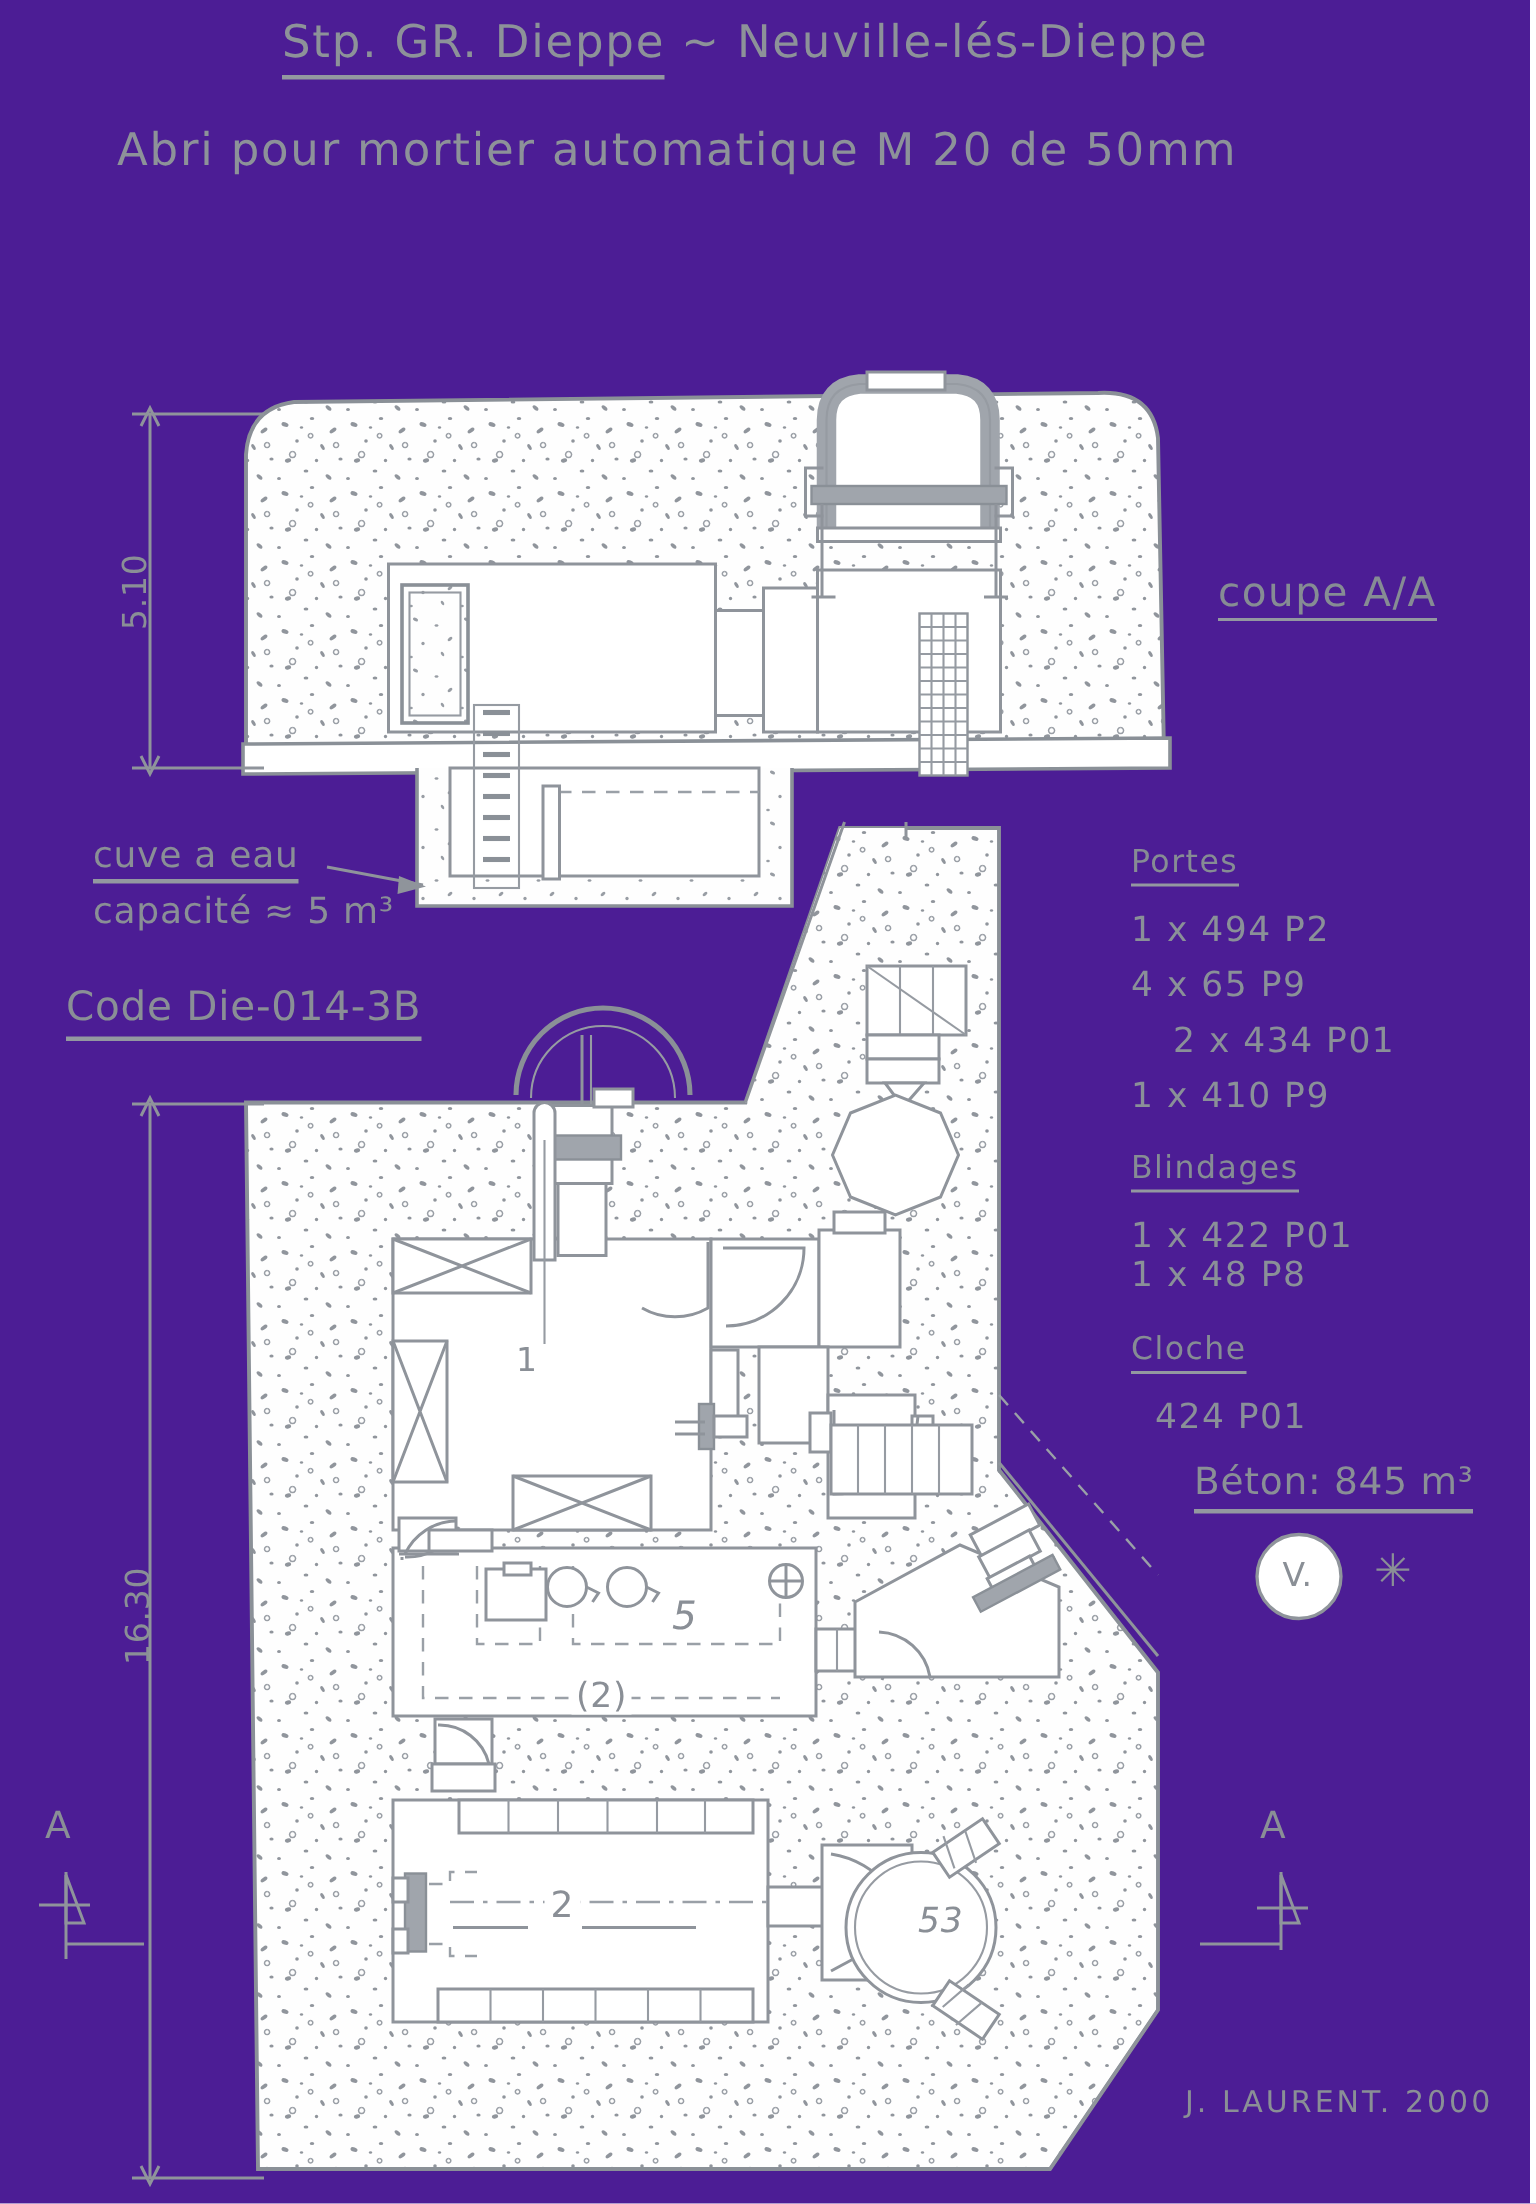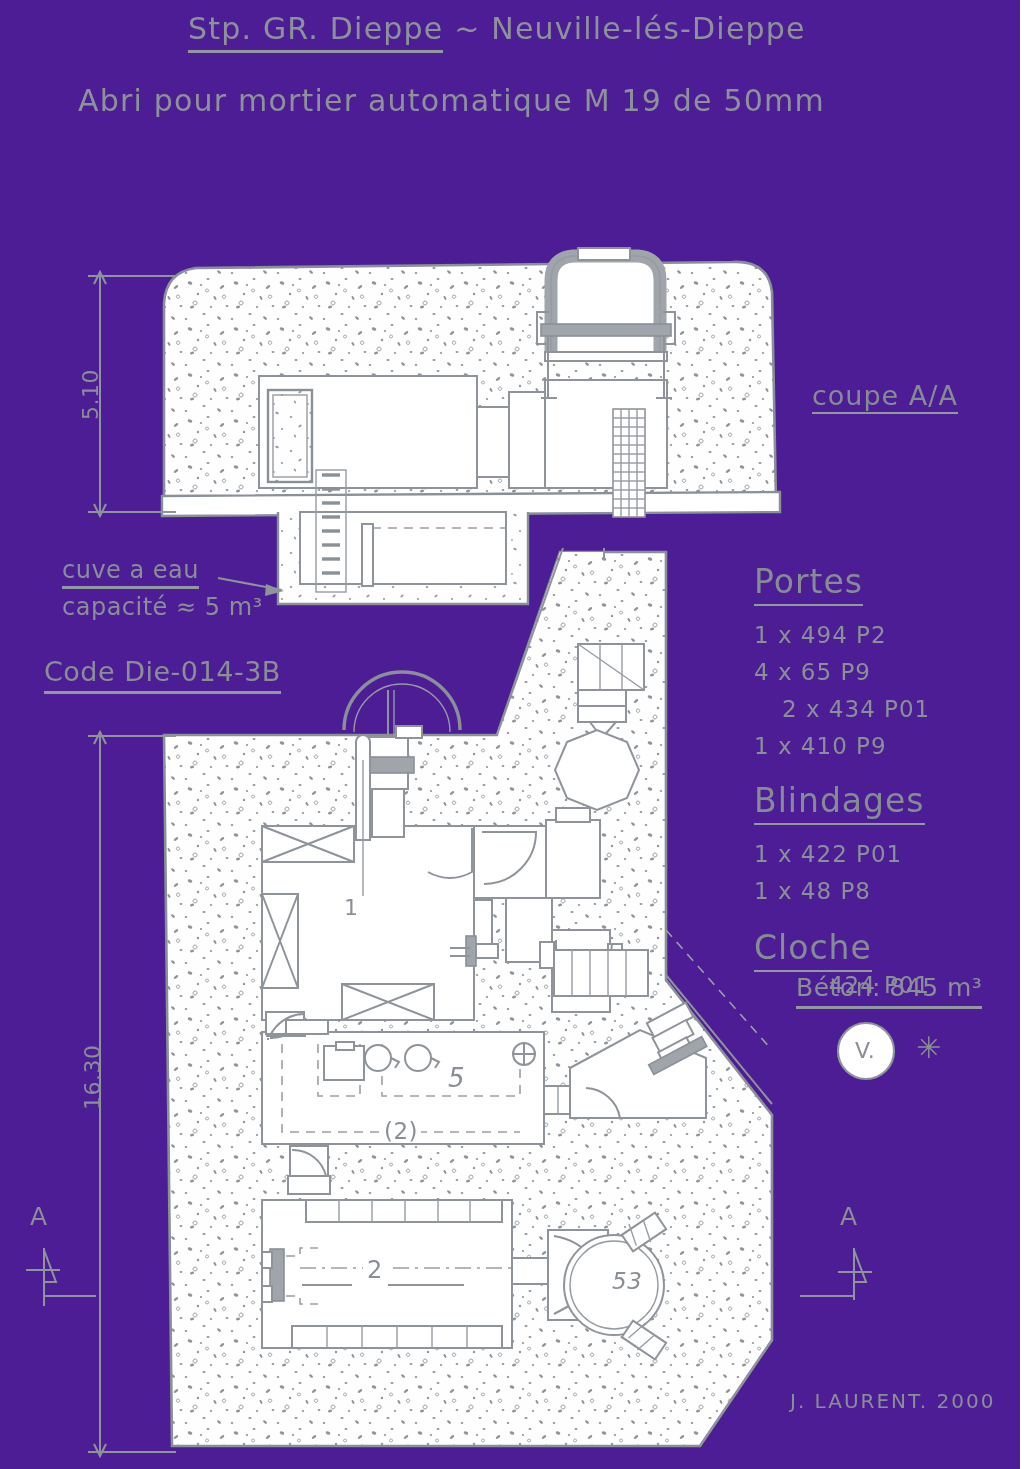--- a/index.html
+++ b/index.html
@@ -34,21 +34,21 @@
   .ul {
     border-bottom: 3px solid #9398a0;
     padding-bottom: 4px;
   }
   .annot {
     font-size: 23px;
     color: #8a9098;
     letter-spacing: 1px;
   }
   .annot-head {
-    font-size: 33px;
+    font-size: 21px;
     color: #868c94;
     border-bottom: 2.5px solid #9398a0;
     padding-bottom: 3px;
     letter-spacing: 1px;
   }
   .small-label {
     font-size: 21px;
   }
   .rot90 {
     transform: rotate(-90deg);
@@ -70,21 +70,21 @@
 </style>
 </head>
 <body>
 
 <div id="sheet">
 
   <div class="txt title-line" style="left:188px; top:14px;">
     <span class="ul">Stp. GR. Dieppe</span><span> ~ Neuville-lés-Dieppe</span>
   </div>
 
-  <div class="txt title-line" style="left:78px; top:86px;">Abri  pour mortier automatique M 19 de 50mm</div>
+  <div class="txt title-line" style="left:78px; top:86px;">Abri  pour mortier automatique M 20 de 50mm</div>
 
 
   <svg width="1024" height="1469" viewBox="0 0 1024 1469">
     <defs>
 
       <pattern id="stipple" width="46" height="46" patternUnits="userSpaceOnUse">
         <rect width="46" height="46" fill="#fefefe"></rect>
         <g fill="#90959c">
           <ellipse cx="6" cy="7" rx="2.4" ry="1.5" transform="rotate(20 6 7)"></ellipse>
           <ellipse cx="24" cy="3" rx="1.5" ry="1"></ellipse>
@@ -444,25 +444,25 @@
     <div class="annot-head" style="display:inline-block;">Portes</div>
 
     <div class="annot" style="margin-top:16px;">1 x 494 P2</div>
     <div class="annot" style="margin-top:11px;">4 x 65 P9</div>
     <div class="annot" style="margin-top:11px;margin-left:28px;">2 x 434 P01</div>
     <div class="annot" style="margin-top:11px;">1 x 410 P9</div>
 
     <div class="annot-head" style="display:inline-block; margin-top:22px;">Blindages</div>
 
     <div class="annot" style="margin-top:16px;">1 x 422 P01</div>
-    <div class="annot" style="margin-top:11px;">1 x  48 P8</div>
+    <div class="annot" style="">1 x  48 P8</div>
 
     <div class="annot-head" style="display:inline-block; margin-top:24px;">Cloche</div>
 
-    <div class="annot" style="margin-left:16px;text-align:right;">424 P01</div>
+    <div class="annot" style="margin-top:16px; margin-left:16px;">424 P01</div>
   </div>
 
   <div class="txt" style="left:796px; top:975px; font-size:25px;">
     <span class="ul">Béton:  845 m³</span>
   </div>
 
   <div class="txt" style="left:855px; top:1040px; font-size:22px;">V.</div>
 
   <div class="txt" style="left:916px; top:1033px; font-size:30px;">✳</div>
 

